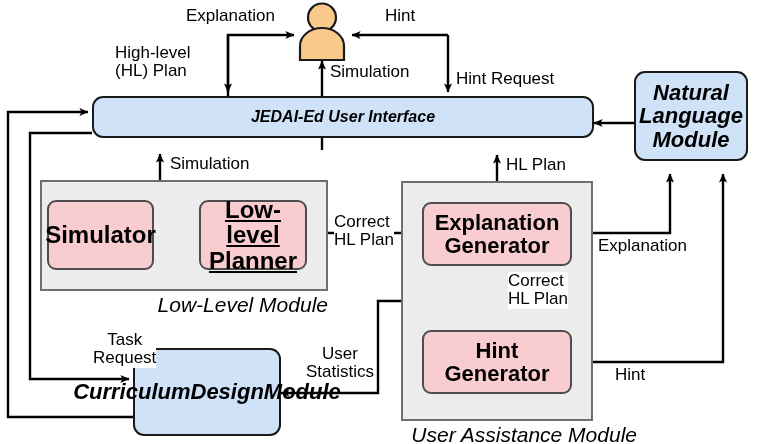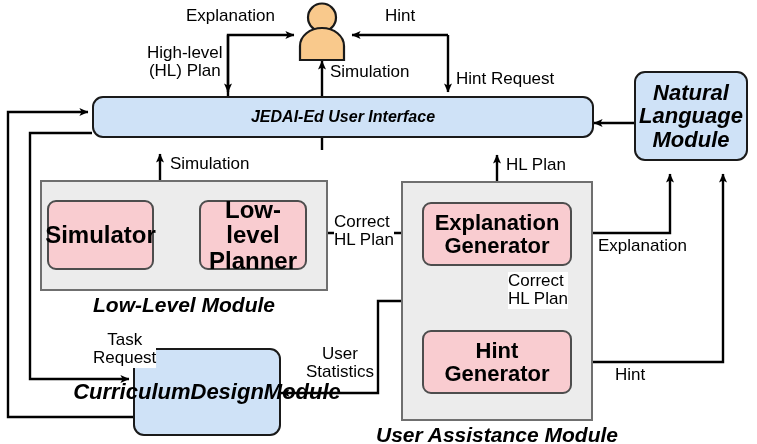--- a/index.html
+++ b/index.html
@@ -47,23 +47,23 @@
   }
   .group-box {
     position: absolute;
     box-sizing: border-box;
     background: #ececec;
     border: 2px solid #6f6f6f;
   }
   .group-label {
     position: absolute;
     font-style: italic;
-    font-weight: bold;
-    color: #000;
-    text-align: center;
+    font-weight: normal;
+    color: #000;
+    text-align: right;
     white-space: nowrap;
   }
   .edge-label {
     position: absolute;
     color: #000;
     font-size: 17px;
     line-height: 1.08;
     white-space: nowrap;
     background: #ffffff;
     text-align: left;
@@ -138,21 +138,21 @@
   <div class="node blue-node" style="left:92px; top:96px; width:502px; height:42px; font-size:16px;">JEDAI-Ed User Interface</div>
 
   <div class="node blue-node" style="left:634px; top:71px; width:114px; height:90px; font-size:22px; flex-direction:column;">
     <span>Natural</span>
     <span>Language</span>
     <span>Module</span>
   </div>
 
   <div class="node pink-node" style="left:47px; top:200px; width:107px; height:70px; font-size:24px;">Simulator</div>
 
-  <div class="node pink-node" style="left:199px; top:200px; width:108px; height:70px; font-size:24px; flex-direction:column;">
+  <div class="node pink-node" style="left:199px; top:200px; width:108px; height:70px; font-size:24px; flex-direction:column;text-decoration:underline;">
     <span>Low-level</span>
     <span>Planner</span>
   </div>
 
   <div class="node pink-node" style="left:422px; top:202px; width:150px; height:64px; font-size:22px; flex-direction:column;">
     <span>Explanation</span>
     <span>Generator</span>
   </div>
 
   <div class="node pink-node" style="left:422px; top:330px; width:150px; height:64px; font-size:22px; flex-direction:column;">
@@ -163,21 +163,21 @@
   <div class="node blue-node" style="left:133px; top:348px; width:148px; height:88px; font-size:22px; flex-direction:row;">
     <span>Curriculum</span>
     <span>Design</span>
     <span>Module</span>
   </div>
 
   <div class="edge-label" style="left:186px; top:7px;">Explanation</div>
 
   <div class="edge-label" style="left:385px; top:7px;">Hint</div>
 
-  <div class="edge-label" style="left:147px; top:44px;text-align:center;">
+  <div class="edge-label" style="left:115px; top:44px;">
     <div>High-level</div>
     <div>(HL) Plan</div>
   </div>
 
   <div class="edge-label" style="left:330px; top:63px;">Simulation</div>
 
   <div class="edge-label" style="left:456px; top:70px;">Hint Request</div>
 
 
   <div class="edge-label" style="left:170px; top:155px;">Simulation</div>

